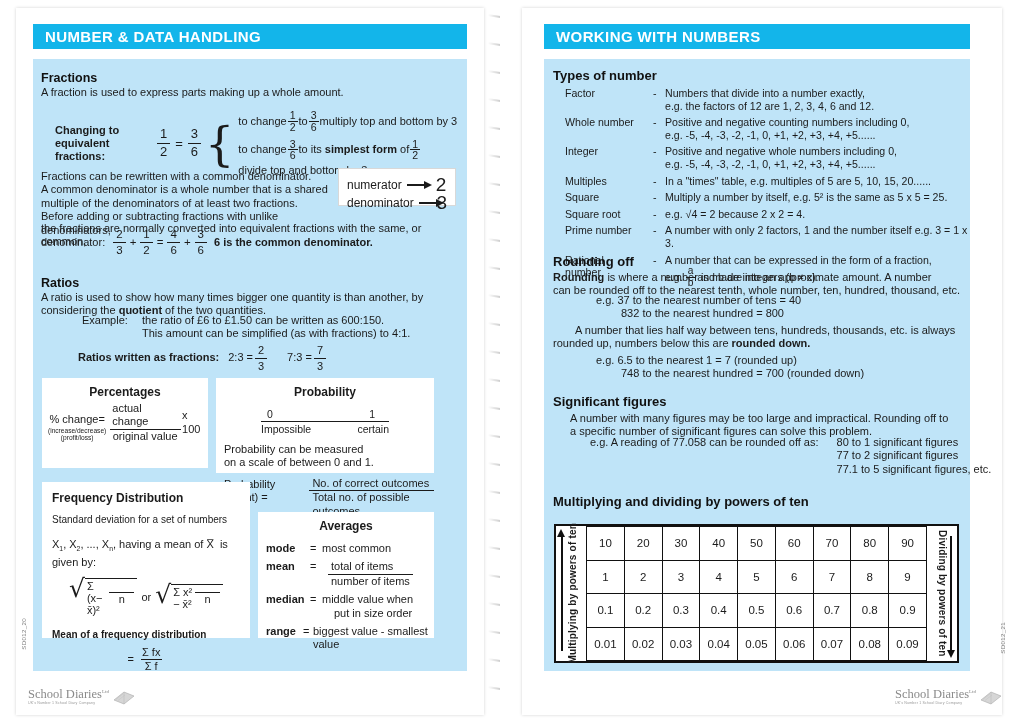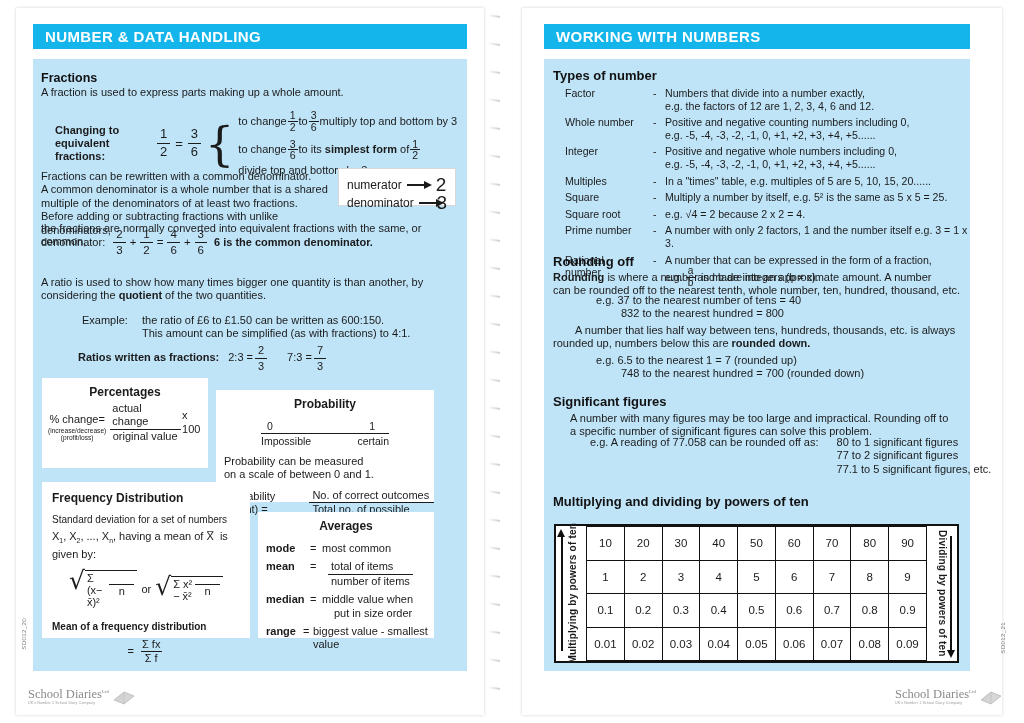--- a/index.html
+++ b/index.html
@@ -382,20 +382,21 @@
         <span style="margin:0 4px;">+</span>
         <span class="bfrac">
             <span class="num">3</span>
             <span class="den">6</span>
           </span>
       </span>
       <span class="txt b" style="margin-left:7px;">6 is the common denominator.</span>
     </div>
 
     <div style="position:absolute; left:41px; top:276px; width:420px;">
+      <div class="h2">Ratios</div>
       <div class="txt">A ratio is used to show how many times bigger one quantity is than another, by</div>
       <div class="txt">
         <span>considering the </span><span class="b">quotient</span><span> of the two quantities.</span>
       </div>
     </div>
     <div style="position:absolute; left:82px; top:314px;">
       <div class="txt" style="display:flex;">
         <span style="width:60px;">Example:</span>
         <span>the ratio of £6 to £1.50 can be written as 600:150.</span>
       </div>
@@ -428,21 +429,21 @@
           <div class="small-note">(profit/loss)</div>
         </div>
         <div style="display:flex; flex-direction:column; align-items:center; margin-left:3px; margin-top:-10px;">
           <div class="txt" style="padding:0 3px;">actual change</div>
           <div class="txt" style="padding:0 3px; border-top:1.2px solid #1b1b1b;">original value</div>
         </div>
         <div class="txt" style="margin-left:1px; margin-top:-10px;">x 100</div>
       </div>
     </div>
 
-    <div class="whitebox" style="left:216px; top:378px; width:218px; height:112px;margin-top:12px;">
+    <div class="whitebox" style="left:216px; top:378px; width:218px; height:95px;">
       <div class="box-title">Probability</div>
       <div style="margin:9px auto 0 auto; width:128px;">
         <div style="display:flex; justify-content:space-between; font-size:10.5px;">
           <span style="margin-left:6px;">0</span>
           <span style="margin-right:14px;">1</span>
         </div>
         <div style="border-top:1.2px solid #1b1b1b; margin:1px 0 1px 0;"></div>
         <div style="display:flex; justify-content:space-between; font-size:10.5px;">
           <span>Impossible</span>
           <span>certain</span>
@@ -456,21 +457,21 @@
         <span class="txt" style="margin-top:1px;">Probability (event) =</span>
         <span style="display:flex; flex-direction:column; margin-left:6px;">
           <span class="txt" style="padding:0 3px;">No. of correct outcomes</span>
           <span class="txt" style="padding:0 3px; border-top:1.2px solid #1b1b1b;">Total no. of possible outcomes</span>
         </span>
       </div>
     </div>
 
     <div class="whitebox" style="left:42px; top:482px; width:208px; height:156px;">
       <div class="box-title-left" style="margin:9px 0 0 10px;">Frequency Distribution</div>
-      <div class="txt-sm" style="margin:9px 0 4px 10px;">Standard deviation for a set of numbers</div>
+      <div class="txt-sm" style="margin:9px 0 12px 10px;">Standard deviation for a set of numbers</div>
       <div class="txt" style="margin:1px 0 0 10px;">
         X<sub>1</sub>, X<sub>2</sub>, ..., X<sub>n</sub>, having a mean of X̅&nbsp; is given by:
       </div>
 
       <div style="display:flex; align-items:center; justify-content:center; margin-top:9px;">
         <span class="sqrt-wrap">
           <span class="sqrt-sym">√</span>
           <span class="sqrt-body">
             <span>Σ (x− x̄)²</span>
             <span class="den2">n</span>

